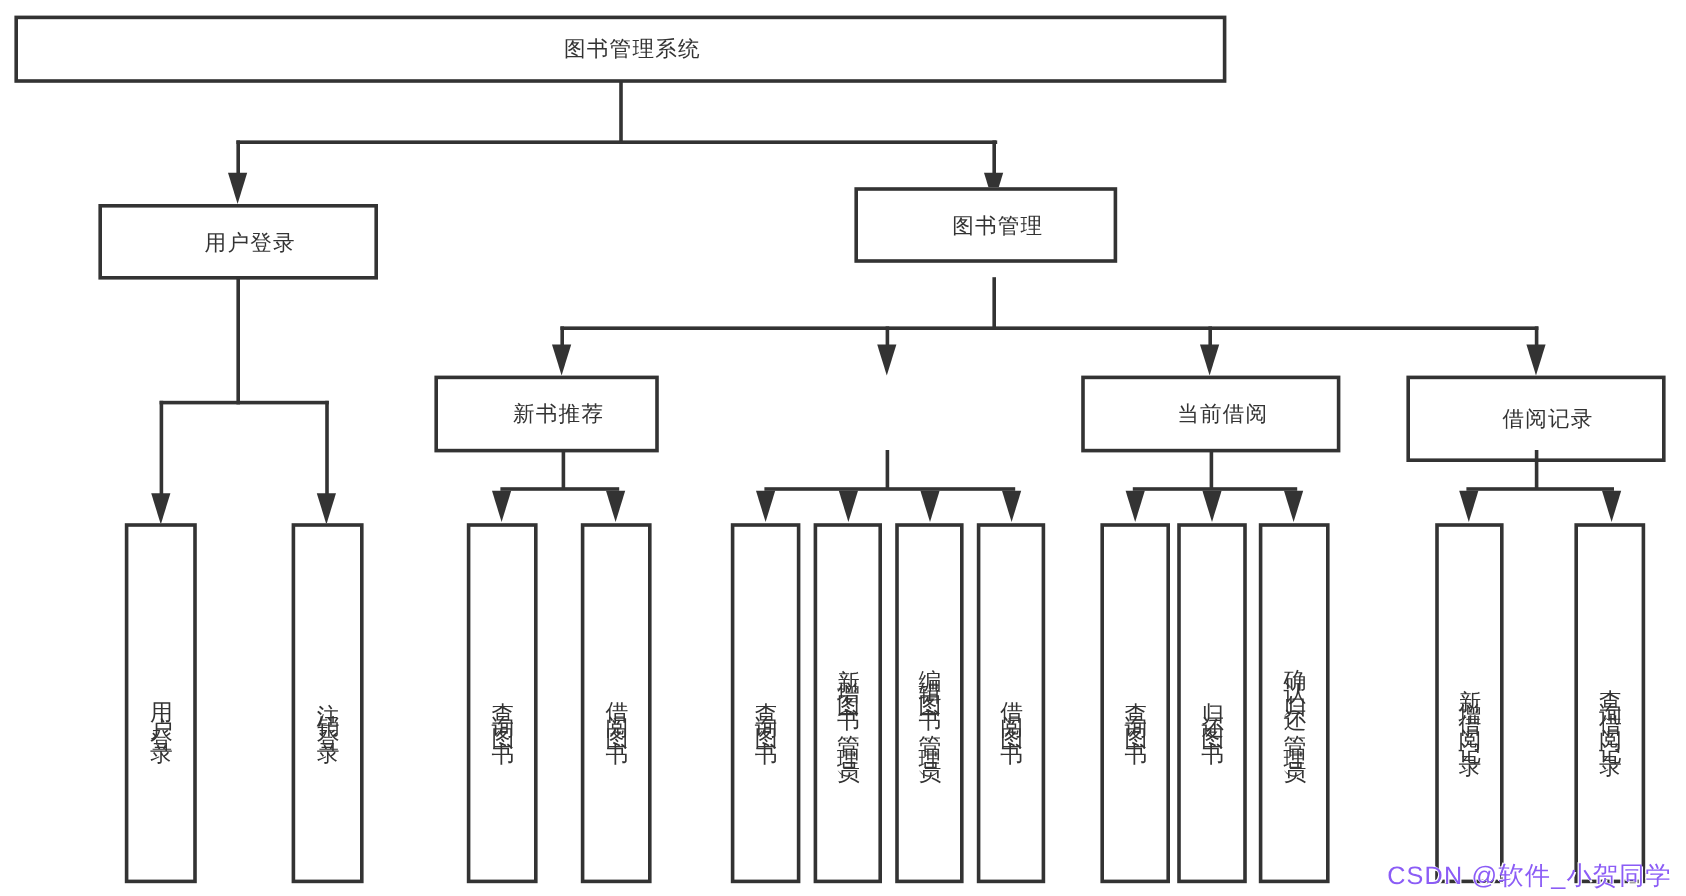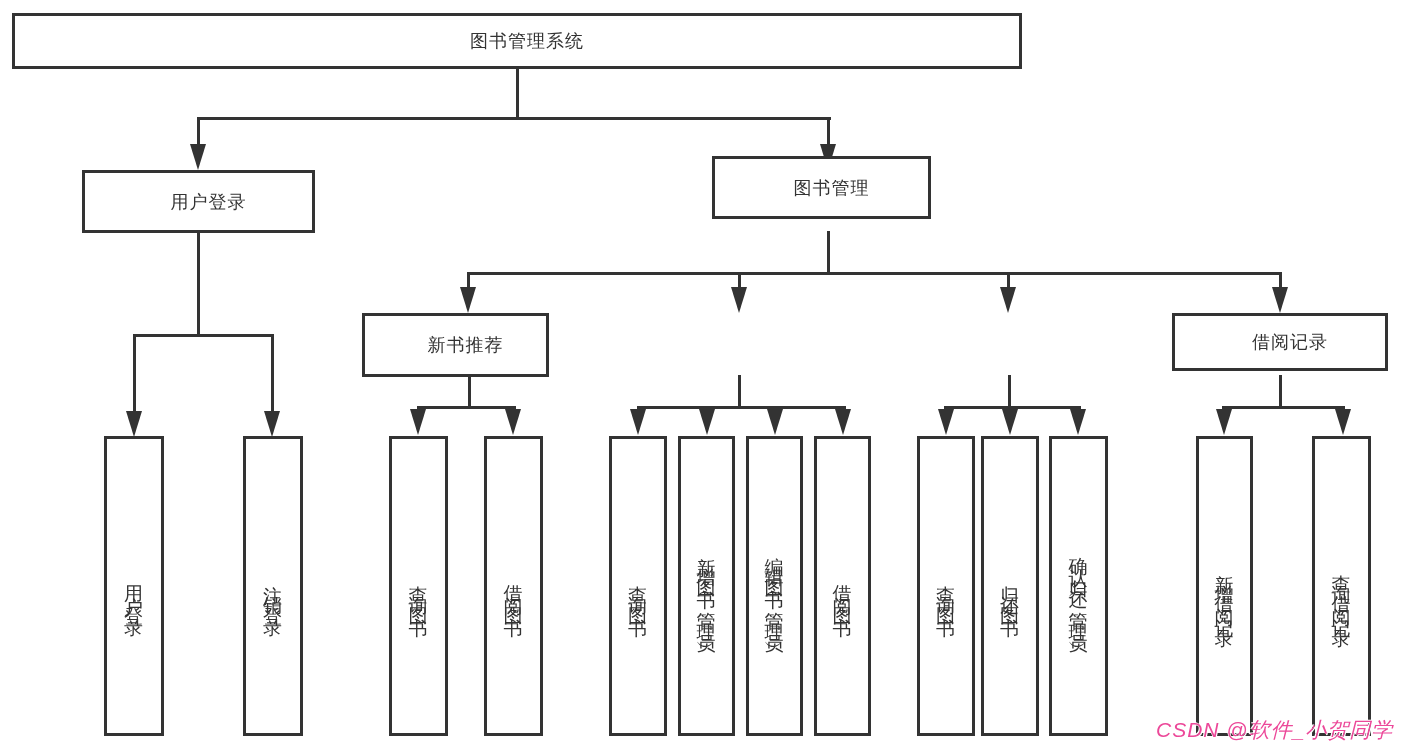--- a/index.html
+++ b/index.html
@@ -34,25 +34,24 @@
     position:absolute;
     width:0;height:0;
     border-left:8px solid transparent;
     border-right:8px solid transparent;
     border-top:26px solid #333333;
   }
   .watermark{
     position:absolute;
     left:1156px;top:716px;
     font-size:21px;
-    color:#ec4899;
+    color:#8b5cf6;
     text-shadow:1px 1px 0 #ffffff, -1px -1px 0 #ffffff;
     white-space:nowrap;
     letter-spacing:1px;
-    font-style:italic;
   }
 </style>
 </head>
 <body>
 
 <div id="stage">
 
   <div class="box hlabel" style="left:12px;top:13px;width:1010px;height:56px;">
     <span>图书管理系统</span>
   </div>
@@ -85,21 +84,24 @@
   <div class="line" style="left:1007px;top:272px;width:3px;height:17px;"></div>
   <div class="line" style="left:1279px;top:272px;width:3px;height:17px;"></div>
   <div class="arrow" style="left:460px;top:287px;"></div>
   <div class="arrow" style="left:731px;top:287px;"></div>
   <div class="arrow" style="left:1000px;top:287px;"></div>
   <div class="arrow" style="left:1272px;top:287px;"></div>
 
   <div class="box hlabel" style="left:362px;top:313px;width:187px;height:64px;">
     <span>新书推荐</span>
   </div>
-  <div class="box hlabel" style="left:1172px;top:313px;width:216px;height:58px;">
+  <div class="box hlabel" style="left:901px;top:313px;width:216px;height:64px;">
+    <span>当前借阅</span>
+  </div>
+  <div class="box hlabel" style="left:1172px;top:313px;width:216px;height:72px;">
     <span>借阅记录</span>
   </div>
 
   <div class="line" style="left:468px;top:375px;width:3px;height:33px;"></div>
   <div class="line" style="left:417px;top:406px;width:99px;height:3px;"></div>
   <div class="arrow" style="left:410px;top:409px;"></div>
   <div class="arrow" style="left:505px;top:409px;"></div>
 
   <div class="line" style="left:738px;top:375px;width:3px;height:33px;"></div>
   <div class="line" style="left:637px;top:406px;width:209px;height:3px;"></div>

